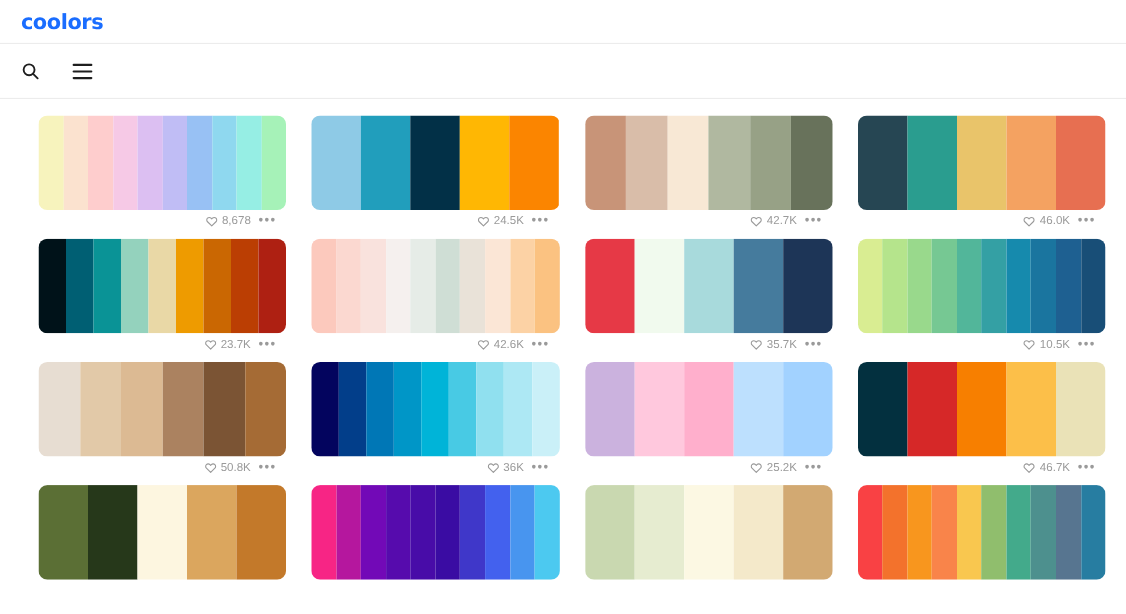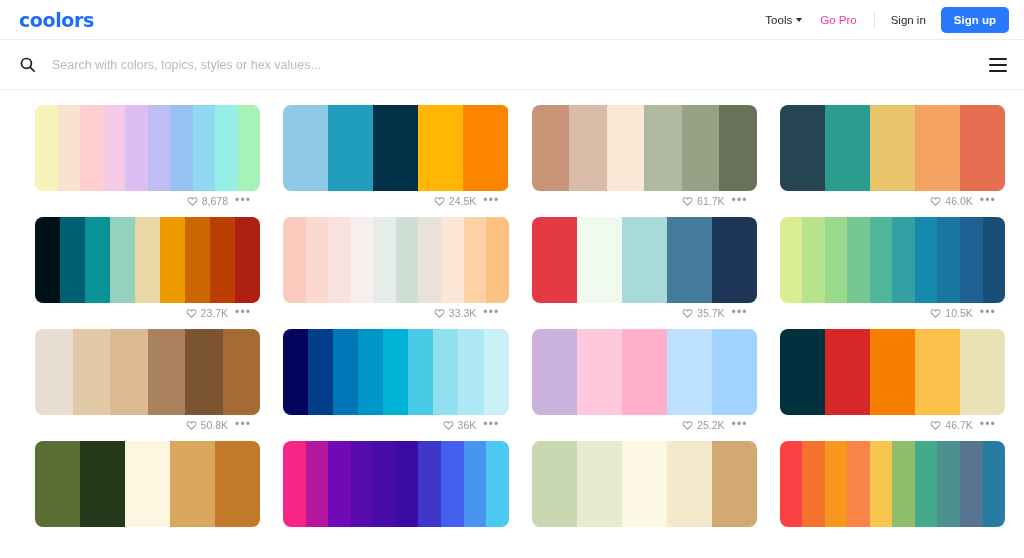--- a/index.html
+++ b/index.html
@@ -12,21 +12,21 @@
     -webkit-font-smoothing: antialiased;
   }
 
   
   .topbar {
     height: 40px;
     width: 100%;
     display: flex;
     align-items: center;
     justify-content: space-between;
-    padding: 0 15px 0 19px;
+    padding: 0 26px 0 19px;
     border-bottom: 1px solid #ececec;
     background: #fff;
   }
   .logo {
     font-size: 19px;
     font-weight: 700;
     color: #1a6dff;
     letter-spacing: -0.4px;
     font-family: "DejaVu Sans", sans-serif;
   }
@@ -146,40 +146,29 @@
     line-height: 8px;
     padding-bottom: 3px;
   }
 </style>
 </head>
 <body>
 
 <div class="topbar">
   <div class="logo">coolors</div>
 
-  <div class="nav-right">
-    <div class="nav-item">
-      <span>Tools</span>
-      <i class="chev"></i>
-    </div>
-    <div class="nav-item pro">Go Pro</div>
-    <div class="nav-sep"></div>
-    <div class="nav-item">Sign in</div>
-    <button class="signup-btn">Sign up</button>
-  </div>
 </div>
 
 <div class="searchbar">
   <span class="search-icon">
     <svg width="17" height="17" viewBox="0 0 24 24" fill="none" stroke="#1e1e1e" stroke-width="2.4" stroke-linecap="round">
         <circle cx="10.5" cy="10.5" r="7"></circle>
         <line x1="16" y1="16" x2="21.5" y2="21.5"></line>
       </svg>
   </span>
-  <input class="search-input" type="text" placeholder="Search with colors, topics, styles or hex values..." style="">
   <div class="hamburger">
     <span></span>
       <span></span>
       <span></span>
   </div>
 </div>
 
 <div class="grid" id="palette-grid">
     <div class="card">
       <div class="swatches">
@@ -229,21 +218,21 @@
         <div class="swatch" title="#f8e8d5" style="background: rgb(248, 232, 213);"></div>
         <div class="swatch" title="#b0b8a0" style="background: rgb(176, 184, 160);"></div>
         <div class="swatch" title="#97a186" style="background: rgb(151, 161, 134);"></div>
         <div class="swatch" title="#68725b" style="background: rgb(104, 114, 91);"></div>
       </div>
       <div class="meta">
         <div class="likes">
           <svg class="heart" width="11" height="11" viewBox="0 0 24 24" fill="none" stroke="#9a9a9a" stroke-width="2.2" stroke-linejoin="round">
             <path d="M12 20.5 3.6 12.2a4.9 4.9 0 0 1 0-7 4.9 4.9 0 0 1 7 0l1.4 1.4 1.4-1.4a4.9 4.9 0 0 1 7 0 4.9 4.9 0 0 1 0 7z"></path>
           </svg>
-          <span>61.7K</span>
+          <span>42.7K</span>
         </div>
         <div class="dots">•••</div>
       </div>
     </div>
     <div class="card">
       <div class="swatches">
         <div class="swatch" title="#264653" style="background: rgb(38, 70, 83);"></div>
         <div class="swatch" title="#2a9d8f" style="background: rgb(42, 157, 143);"></div>
         <div class="swatch" title="#e9c46a" style="background: rgb(233, 196, 106);"></div>
         <div class="swatch" title="#f4a261" style="background: rgb(244, 162, 97);"></div>
@@ -292,21 +281,21 @@
         <div class="swatch" title="#e9e2d8" style="background: rgb(233, 226, 216);"></div>
         <div class="swatch" title="#fbe6d6" style="background: rgb(251, 230, 214);"></div>
         <div class="swatch" title="#fcd2a5" style="background: rgb(252, 210, 165);"></div>
         <div class="swatch" title="#fbc281" style="background: rgb(251, 194, 129);"></div>
       </div>
       <div class="meta">
         <div class="likes">
           <svg class="heart" width="11" height="11" viewBox="0 0 24 24" fill="none" stroke="#9a9a9a" stroke-width="2.2" stroke-linejoin="round">
             <path d="M12 20.5 3.6 12.2a4.9 4.9 0 0 1 0-7 4.9 4.9 0 0 1 7 0l1.4 1.4 1.4-1.4a4.9 4.9 0 0 1 7 0 4.9 4.9 0 0 1 0 7z"></path>
           </svg>
-          <span>33.3K</span>
+          <span>42.6K</span>
         </div>
         <div class="dots">•••</div>
       </div>
     </div>
     <div class="card">
       <div class="swatches">
         <div class="swatch" title="#e63946" style="background: rgb(230, 57, 70);"></div>
         <div class="swatch" title="#f1faee" style="background: rgb(241, 250, 238);"></div>
         <div class="swatch" title="#a8dadc" style="background: rgb(168, 218, 220);"></div>
         <div class="swatch" title="#457b9d" style="background: rgb(69, 123, 157);"></div>

